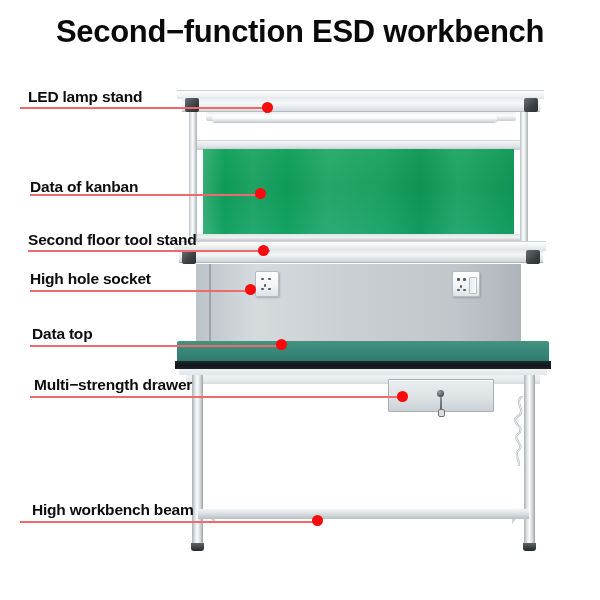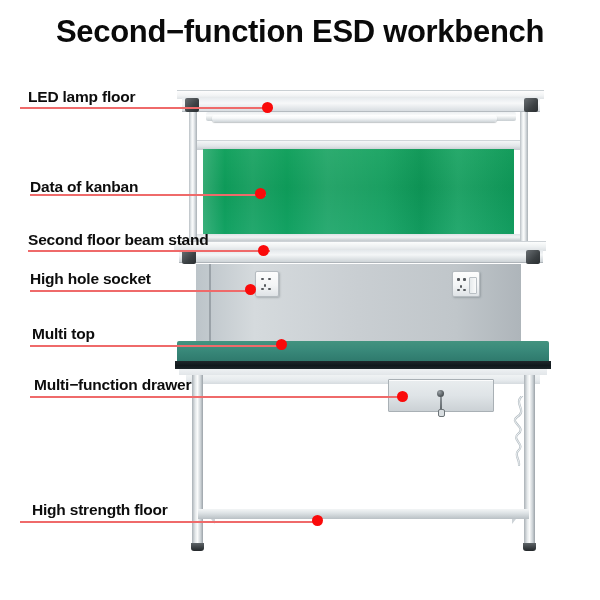--- a/index.html
+++ b/index.html
@@ -317,43 +317,43 @@
 
     <svg id="cord" style="left:508px; top:396px;" width="26" height="70" viewBox="0 0 26 70">
       <path d="M14 0 C5 8, 20 14, 9 21 C1 27, 19 31, 10 38 C3 44, 18 48, 10 55 C6 59, 12 64, 11 69" fill="none" stroke="#b8c0c6" stroke-width="2.2" stroke-linecap="round"></path>
       <path d="M14 0 C5 8, 20 14, 9 21 C1 27, 19 31, 10 38 C3 44, 18 48, 10 55 C6 59, 12 64, 11 69" fill="none" stroke="#f2f5f6" stroke-width="0.9" stroke-linecap="round"></path>
     </svg>
 
   </div>
 
   <div id="callouts">
 
-    <div class="callout-text" style="left:28px; top:88px;">LED lamp floor</div>
+    <div class="callout-text" style="left:28px; top:88px;">LED lamp stand</div>
     <div class="leader" style="left:20px; top:107px; width:253px;"></div>
     <div class="leader-dot" style="left:262px; top:102px;"></div>
 
     <div class="callout-text" style="left:30px; top:178px;">Data of kanban</div>
     <div class="leader" style="left:30px; top:194px; width:236px;"></div>
     <div class="leader-dot" style="left:255px; top:188px;"></div>
 
-    <div class="callout-text" style="left:28px; top:231px;">Second floor beam stand</div>
+    <div class="callout-text" style="left:28px; top:231px;">Second floor tool stand</div>
     <div class="leader" style="left:28px; top:250px; width:242px;"></div>
     <div class="leader-dot" style="left:258px; top:245px;"></div>
 
     <div class="callout-text" style="left:30px; top:270px;">High hole socket</div>
     <div class="leader" style="left:30px; top:290px; width:224px;"></div>
     <div class="leader-dot" style="left:245px; top:284px;"></div>
 
-    <div class="callout-text" style="left:32px; top:325px;">Multi top</div>
+    <div class="callout-text" style="left:32px; top:325px;">Data top</div>
     <div class="leader" style="left:30px; top:345px; width:256px;"></div>
     <div class="leader-dot" style="left:276px; top:339px;"></div>
 
-    <div class="callout-text" style="left:34px; top:376px;">Multi−function drawer</div>
+    <div class="callout-text" style="left:34px; top:376px;">Multi−strength drawer</div>
     <div class="leader" style="left:30px; top:396px; width:375px;"></div>
     <div class="leader-dot" style="left:397px; top:391px;"></div>
 
-    <div class="callout-text" style="left:32px; top:501px;">High strength floor</div>
+    <div class="callout-text" style="left:32px; top:501px;">High workbench beam</div>
     <div class="leader" style="left:20px; top:521px; width:297px;"></div>
     <div class="leader-dot" style="left:312px; top:515px;"></div>
 
   </div>
 
 </div>
 
 </body></html>

